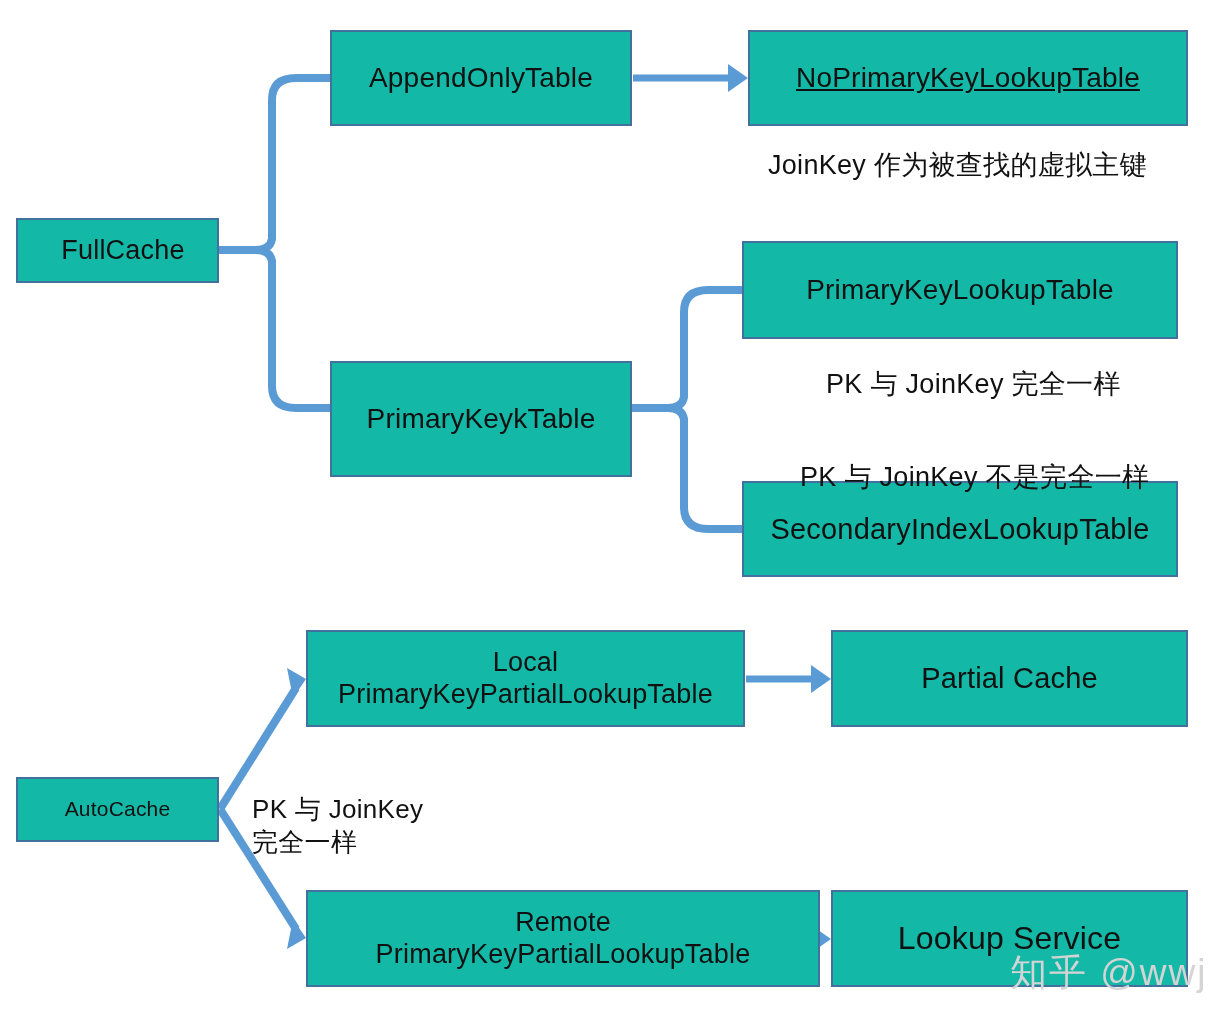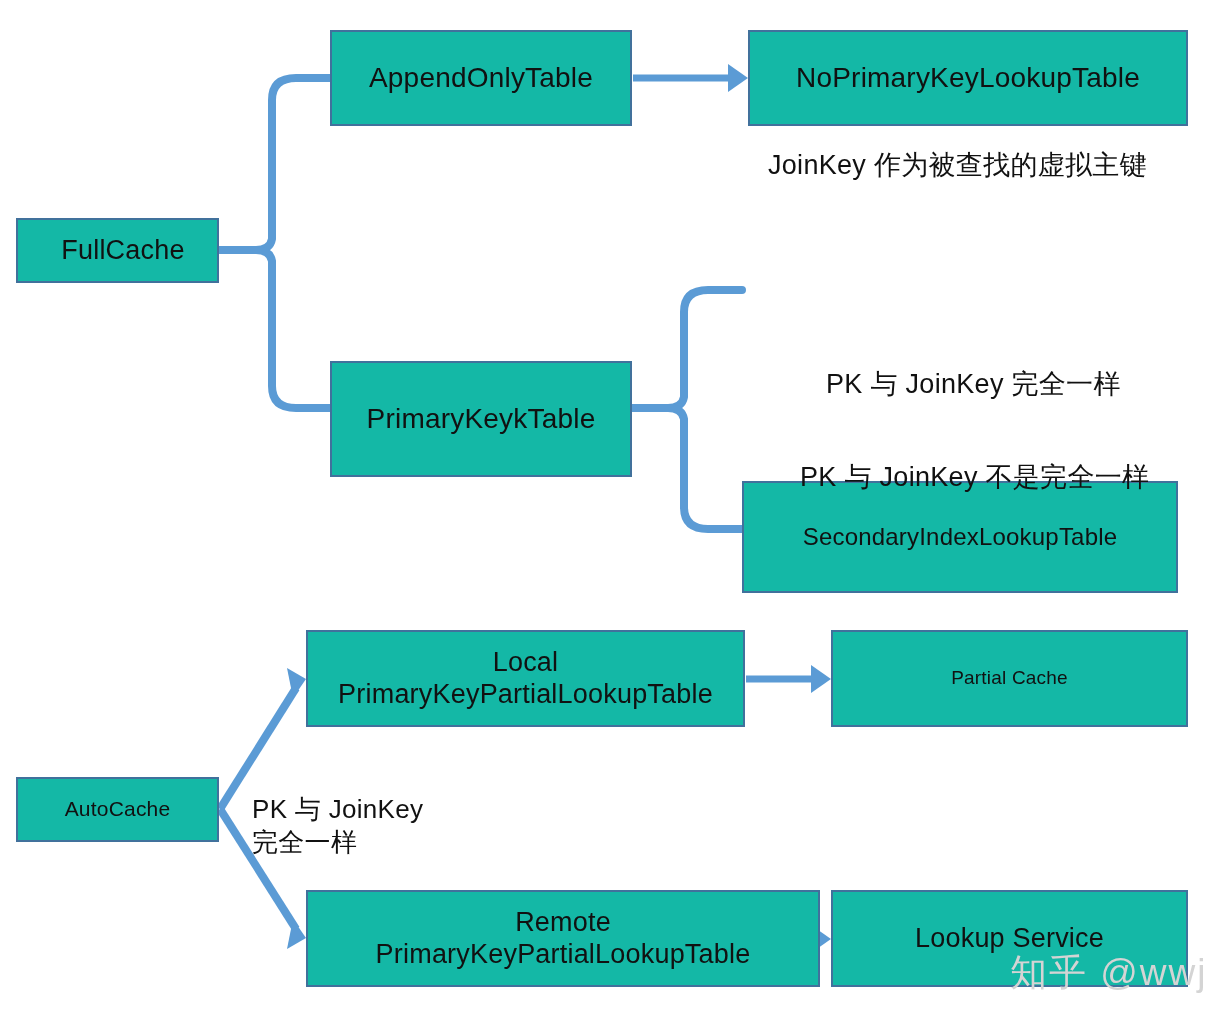--- a/index.html
+++ b/index.html
@@ -108,44 +108,47 @@
       <polygon points="811,925 831,939 811,953" fill="#5B9BD5"></polygon>
     </g>
   </svg>
 
   <div class="node" style="left: 16px; top: 218px; width: 203px; height: 65px; font-size: 27px; border-color: rgb(65, 113, 156); color: rgb(17, 17, 17); padding-left: 11px;">
     <span>FullCache</span>
   </div>
   <div class="node" style="left: 330px; top: 30px; width: 302px; height: 96px; font-size: 28px; border-color: rgb(65, 113, 156); color: rgb(17, 17, 17);">
     <span>AppendOnlyTable</span>
   </div>
-  <div class="node" style="left: 748px; top: 30px; width: 440px; height: 96px; font-size: 28px; border-color: rgb(65, 113, 156); color: rgb(17, 17, 17);">
+  <div class="node" style="left: 748px; top: 30px; width: 440px; height: 96px; font-size: 28px; border-color: rgb(65, 113, 156); color: rgb(17, 17, 17); text-decoration: underline;">
     <span>NoPrimaryKeyLookupTable</span>
   </div>
   <div class="node" style="left: 330px; top: 361px; width: 302px; height: 116px; font-size: 28px; border-color: rgb(65, 113, 156); color: rgb(17, 17, 17);">
     <span>PrimaryKeykTable</span>
   </div>
-  <div class="node" style="left: 742px; top: 481px; width: 436px; height: 112px; font-size: 24px; border-color: rgb(65, 113, 156); color: rgb(17, 17, 17);">
+  <div class="node" style="left: 742px; top: 241px; width: 436px; height: 98px; font-size: 28px; border-color: rgb(65, 113, 156); color: rgb(17, 17, 17);">
+    <span>PrimaryKeyLookupTable</span>
+  </div>
+  <div class="node" style="left: 742px; top: 481px; width: 436px; height: 96px; font-size: 29px; border-color: rgb(65, 113, 156); color: rgb(17, 17, 17);">
     <span>SecondaryIndexLookupTable</span>
   </div>
   <div class="node" style="left: 16px; top: 777px; width: 203px; height: 65px; font-size: 21px; border-color: rgb(65, 113, 156); color: rgb(17, 17, 17);">
     <span>AutoCache</span>
   </div>
   <div class="node" style="left: 306px; top: 630px; width: 439px; height: 97px; font-size: 27px; border-color: rgb(65, 113, 156); color: rgb(17, 17, 17);">
     <span style="white-space: pre-line;">Local
 PrimaryKeyPartialLookupTable</span>
   </div>
-  <div class="node" style="left: 831px; top: 630px; width: 357px; height: 97px; font-size: 19px; border-color: rgb(65, 113, 156); color: rgb(17, 17, 17);">
+  <div class="node" style="left: 831px; top: 630px; width: 357px; height: 97px; font-size: 29px; border-color: rgb(65, 113, 156); color: rgb(17, 17, 17);">
     <span>Partial Cache</span>
   </div>
   <div class="node" style="left: 306px; top: 890px; width: 514px; height: 97px; font-size: 27px; border-color: rgb(65, 113, 156); color: rgb(17, 17, 17);">
     <span style="white-space: pre-line;">Remote
 PrimaryKeyPartialLookupTable</span>
   </div>
-  <div class="node" style="left: 831px; top: 890px; width: 357px; height: 97px; font-size: 27px; border-color: rgb(65, 113, 156); color: rgb(17, 17, 17);">
+  <div class="node" style="left: 831px; top: 890px; width: 357px; height: 97px; font-size: 32px; border-color: rgb(65, 113, 156); color: rgb(17, 17, 17);">
     <span>Lookup Service</span>
   </div>
 
   <div class="caption" style="left: 768px; top: 131px; font-size: 27px;">JoinKey 作为被查找的虚拟主键</div>
   <div class="caption" style="left: 826px; top: 350px; font-size: 27px;">PK 与 JoinKey 完全一样</div>
   <div class="caption" style="left: 800px; top: 443px; font-size: 27px;">PK 与 JoinKey 不是完全一样</div>
   <div class="caption" style="left: 252px; top: 775px; font-size: 26px;">PK 与 JoinKey
 完全一样</div>
 
   <div class="watermark" style="left: 1010px; top: 948px; color: rgb(212, 212, 212);">知乎 @wwj</div>

